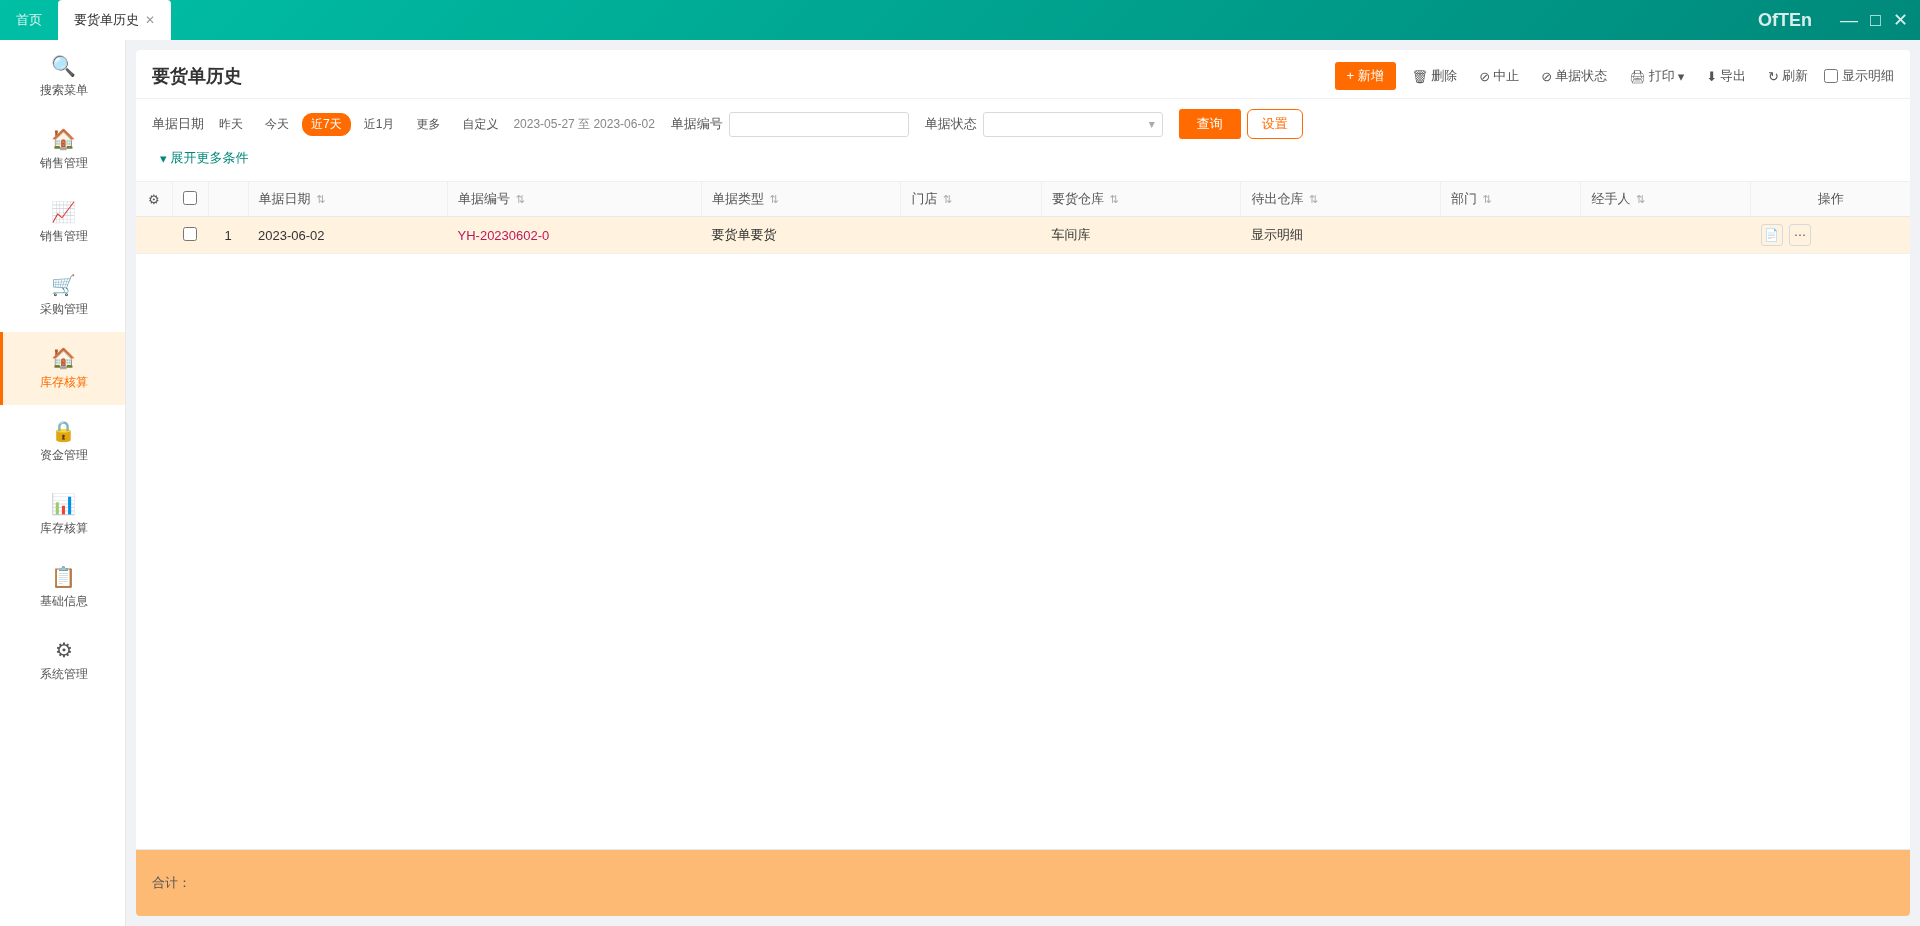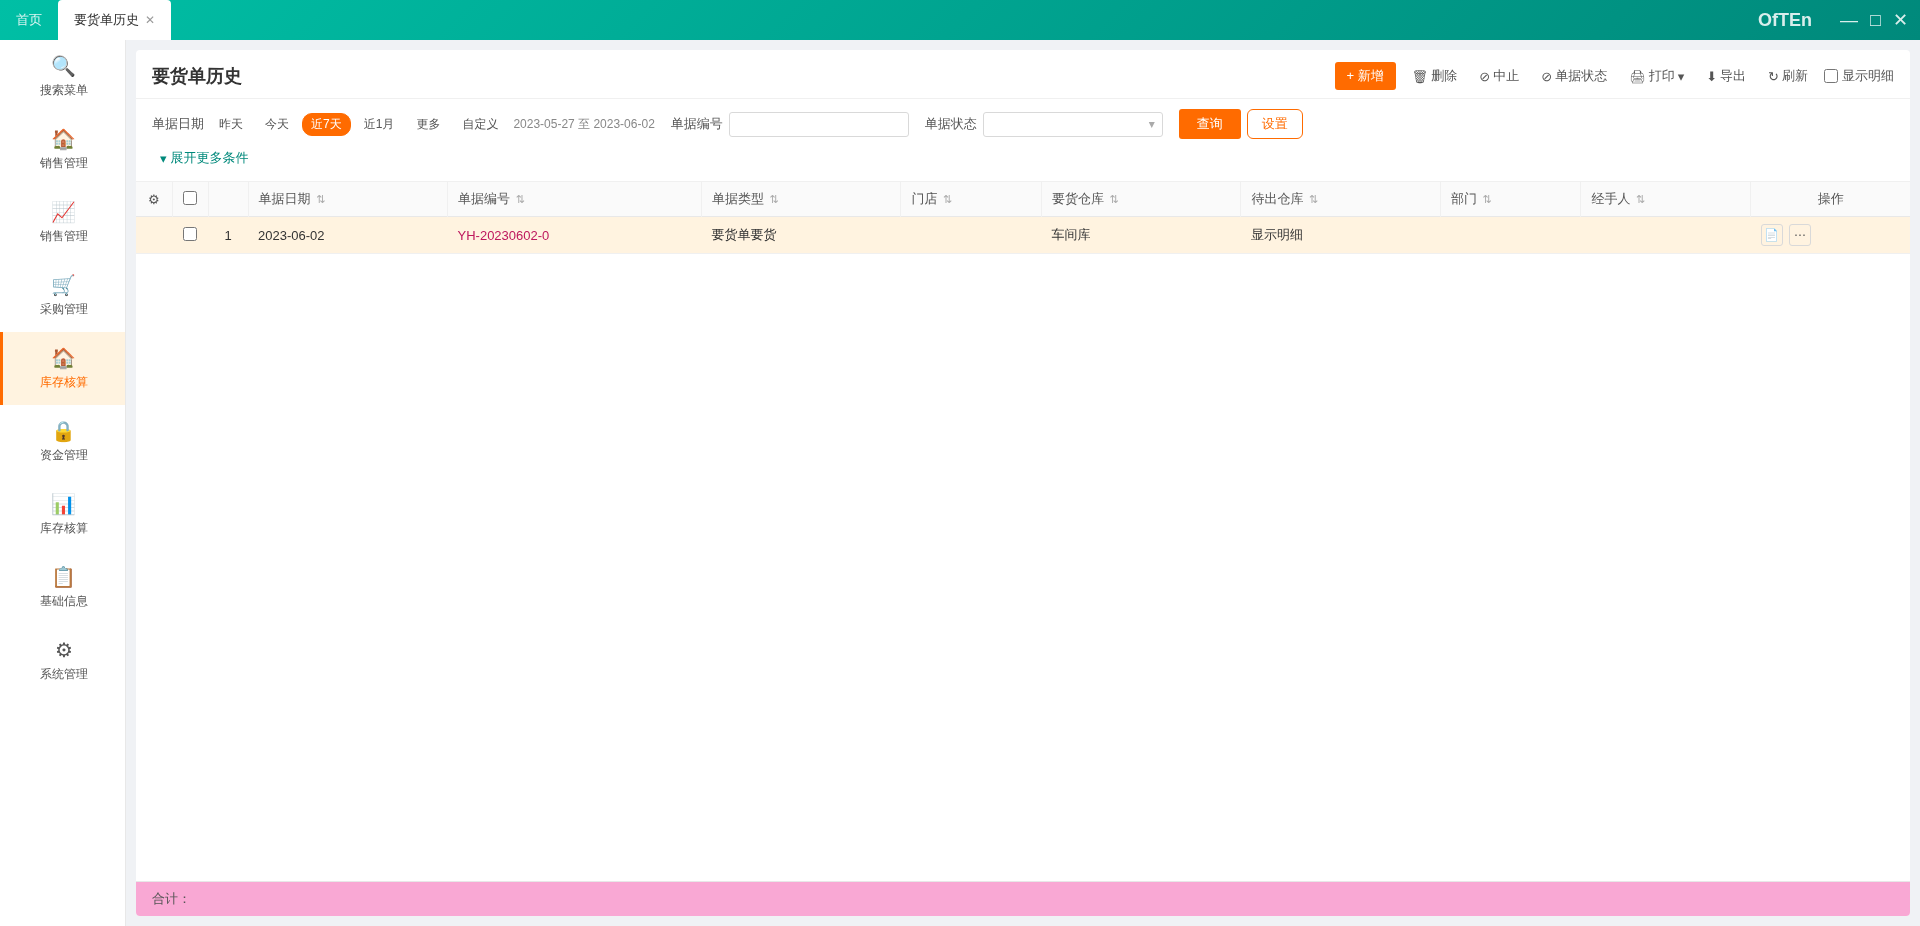--- a/index.html
+++ b/index.html
@@ -323,22 +323,22 @@
       align-items: center;
       justify-content: center;
       cursor: pointer;
       color: #555;
       font-size: 12px;
     }
 
     
     .table-footer {
       border-top: 1px solid #e8e8e8;
-      padding: 8px 16px;
-      background: #f9a8d4;
+      padding: 24px 16px;
+      background: #fdba74;
       display: flex;
       align-items: flex-start;
     }
     .total-label {
       color: #555;
       font-size: 13px;
     }
 
     
     .pagination-bar {

